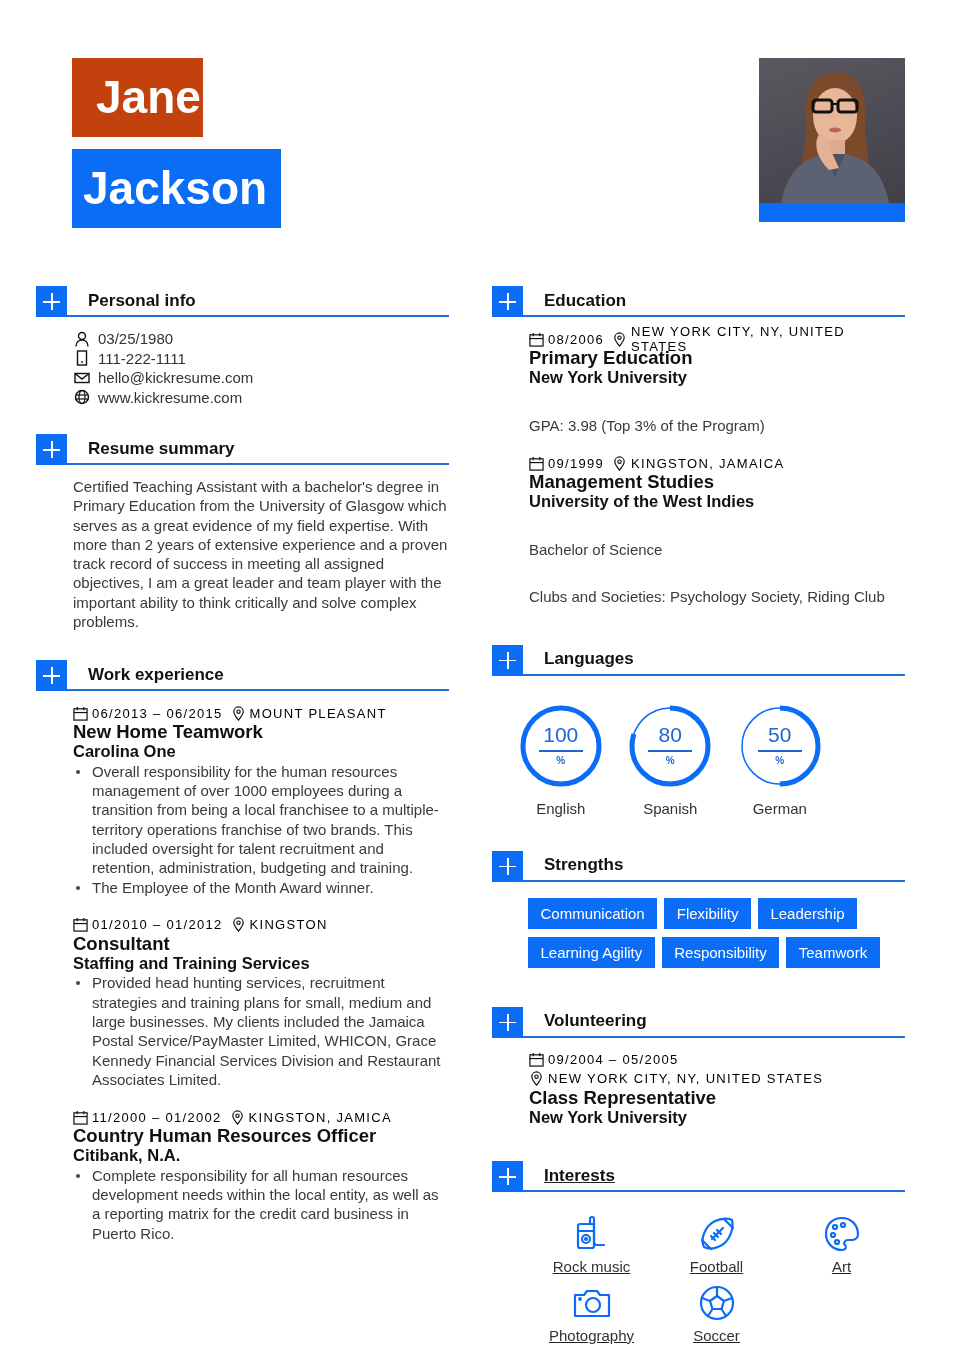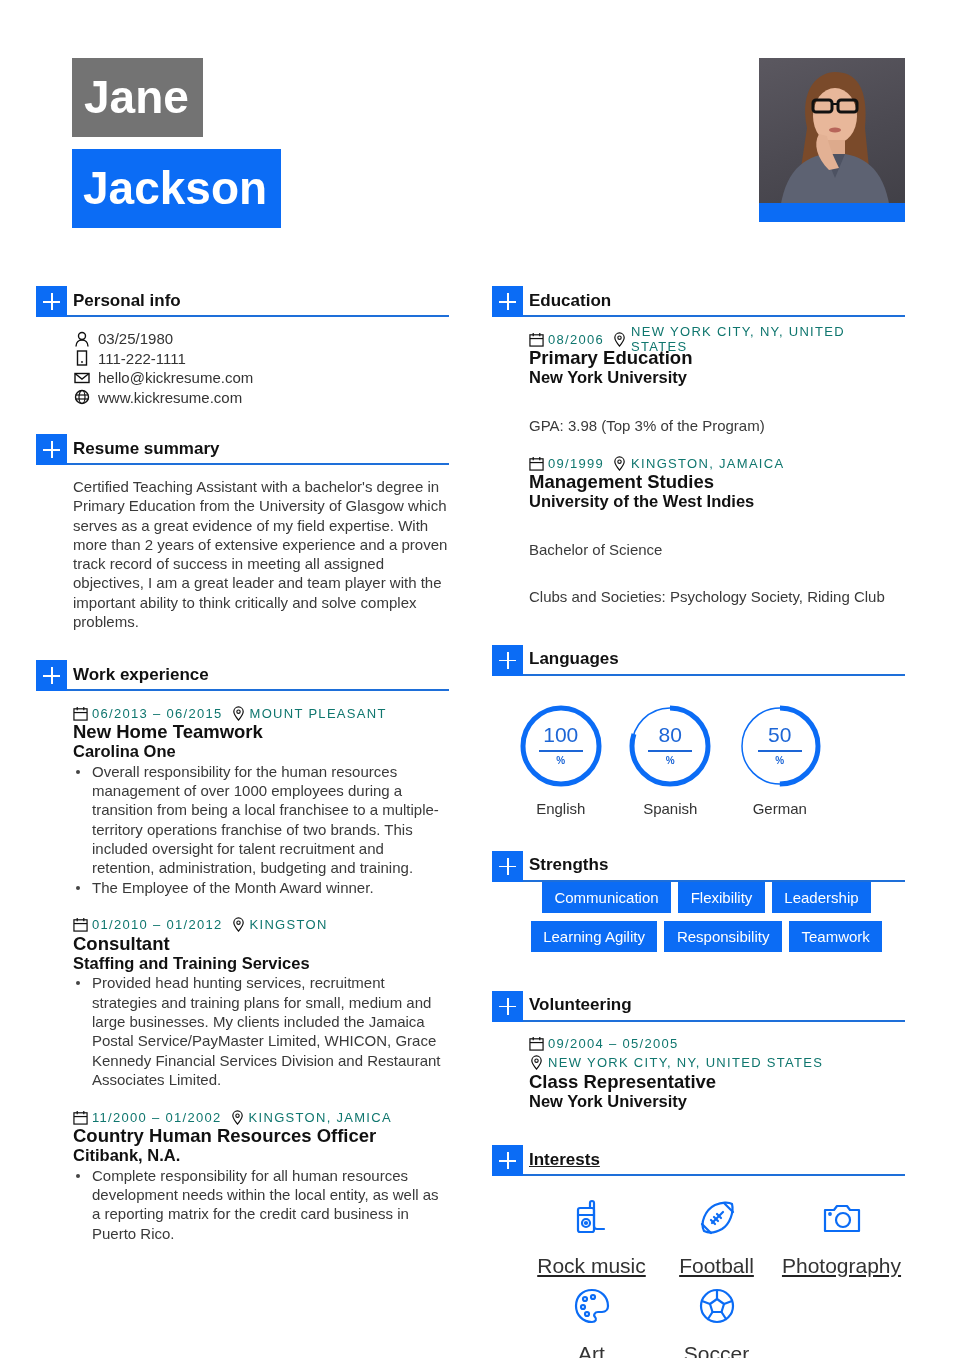--- a/index.html
+++ b/index.html
@@ -1,59 +1,59 @@
 <!DOCTYPE html>
 <html><head>
 <meta charset="utf-8">
 <style>
   * { box-sizing: border-box; margin: 0; padding: 0; }
   html, body { width: 960px; height: 1358px; background: #ffffff; }
   body { font-family: "Liberation Sans", sans-serif; color: #222; position: relative; overflow: hidden; }
   .name-box { position: absolute; left: 72px; background: #0d6efd; color: #fff; font-weight: bold; font-family: "Liberation Sans", sans-serif; }
-  .name-first { top: 58px; height: 79px; width: 131px; font-size: 46px; line-height: 79px; padding-left: 12px; background:#737373; }
+  .name-first { top: 58px; height: 79px; width: 131px; font-size: 46px; line-height: 79px; padding-left: 24px; background:#c2410c; }
   .name-last { top: 149px; height: 79px; width: 209px; font-size: 46px; line-height: 79px; padding-left: 11px; background:#0b6cf5; }
   .photo { position: absolute; left: 759px; top: 58px; width: 146px; height: 164px; background: linear-gradient(160deg,#5b5860 0%,#4c4a52 50%,#3f3e45 100%); overflow: hidden; }
   .photo-bar { position: absolute; left: 0; bottom: 0; width: 100%; height: 19px; background: #0b6cf5; }
   .col { position: absolute; }
   .col-left { left: 36px; top: 286px; width: 413px; }
   .col-right { left: 492px; top: 286px; width: 413px; }
   .sec-head { position: relative; height: 31px; border-bottom: 2px solid #1e6fd9; display: flex; align-items: center; }
   .plus-box { width: 31px; height: 31px; background: #0b6cf5; position: relative; flex: none; margin-bottom: -2px; }
   .plus-box::before, .plus-box::after { content: ""; position: absolute; background: #fff; }
   .plus-box::before { left: 7px; top: 15px; width: 17px; height: 1.5px; }
   .plus-box::after { left: 15px; top: 7px; width: 1.5px; height: 17px; }
-  .sec-title { font-size: 17px; font-weight: bold; color: #111; margin-left: 6px; }
+  .sec-title { font-size: 17px; font-weight: bold; color: #111; margin-left: 21px; }
   .sec-body { padding-left: 37px; }
   .pi-row { display: flex; align-items: center; font-size: 15px; color: #333; height: 19.5px; }
   .pi-icon { width: 18px; height: 16px; margin-right: 7px; display: inline-flex; align-items: center; justify-content: center; }
   .pi-icon svg { width: 16px; height: 16px; }
   .para { font-size: 15px; color: #3a3a3a; line-height: 19.3px; }
-  .meta { font-size: 13px; letter-spacing: 1.3px; color: #0f766e; display: flex; align-items: center; height: 18px; }
+  .meta { font-size: 13px; letter-spacing: 1.3px; color: #000000; display: flex; align-items: center; height: 18px; }
   .meta svg { width: 15px; height: 15px; margin-right: 4px; flex: none; }
   .meta .pin { margin-left: 8px; }
   .role { font-size: 18.5px; font-weight: bold; color: #111; line-height: 20px; }
   .org { font-size: 16.5px; font-weight: bold; color: #111; line-height: 19.5px; }
   .sub { font-size: 15px; color: #3a3a3a; line-height: 19.5px; margin-top: 28px; }
   ul.bullets { list-style: none; }
   ul.bullets li { position: relative; padding-left: 19px; font-size: 15px; color: #3a3a3a; line-height: 19.3px; }
   ul.bullets li::before { content: ""; position: absolute; left: 3px; top: 8px; width: 4px; height: 4px; border-radius: 50%; background: #444; }
   .lang-row { display: flex; padding-left: 14px; margin-top: 28px; }
   .lang { width: 109.5px; text-align: center; }
   .ring { position: relative; width: 84px; height: 84px; margin: 0 auto; }
   .ring svg { position: absolute; left: 0; top: 0; }
   .ring-val { position: absolute; left: 0; width: 100%; top: 19px; text-align: center; font-size: 21px; color: #1d66d6; }
   .ring-line { position: absolute; left: 20px; width: 44px; top: 46px; height: 2px; background: #1d66d6; }
   .ring-pct { position: absolute; left: 0; width: 100%; top: 51px; text-align: center; font-size: 10px; color: #1d66d6; font-weight: bold; }
   .lang-name { font-size: 15px; color: #333; margin-top: 12px; }
-  .tags { display: flex; flex-wrap: wrap; padding-left: 36px; width: 400px; justify-content: center; }
+  .tags { display: flex; flex-wrap: wrap; padding-left: 36px; margin-top: 16px; width: 400px; }
   .tag { background: #0b6cf5; color: #fff; font-size: 15px; height: 31px; line-height: 31px; padding: 0 12.5px; margin: 0 7px 8px 0; }
   .interests { display: grid; grid-template-columns: 125px 125px 125px; padding-left: 37px; margin-top: 22px; row-gap: 8px; }
   .interest { text-align: center; }
   .interest svg { width: 40px; height: 40px; }
-  .interest-name { font-size: 21px; color: #333; margin-top: 12px; }
+  .interest-name { font-size: 15px; color: #333; margin-top: 0; }
 </style>
 </head>
 <body>
 
 <div class="name-box name-first">Jane</div>
 <div class="name-box name-last">Jackson</div>
 
 <div class="photo" title="Profile photo of Jane Jackson">
   <svg width="146" height="164" viewBox="0 0 146 164">
 
@@ -371,35 +371,35 @@
           <line x1="27" y1="5" x2="36" y2="14"></line>
           <line x1="15" y1="25" x2="26" y2="14"></line>
           <line x1="17" y1="19" x2="21" y2="23"></line>
           <line x1="20" y1="16" x2="24" y2="20"></line>
           <line x1="14" y1="22" x2="18" y2="26"></line>
         </svg>
         <div class="interest-name">Football</div>
       </div>
       <div class="interest">
         <svg viewBox="0 0 40 40" fill="none" stroke="#0b6cf5" stroke-width="2.2" stroke-linecap="round" stroke-linejoin="round">
-          <path d="M3 12 H12 L15 8 H25 L28 12 H37 V33 H3 Z"></path>
-          <circle cx="21" cy="22" r="7"></circle>
-          <circle cx="8" cy="16" r="0.8" fill="#0b6cf5"></circle>
-        </svg>
-        <div class="interest-name">Photography</div>
-      </div>
-      <div class="interest">
-        <svg viewBox="0 0 40 40" fill="none" stroke="#0b6cf5" stroke-width="2.2" stroke-linecap="round" stroke-linejoin="round">
           <path d="M20 4 C10 4 4 11 4 20 C4 29 11 36 20 36 C24 36 25 33 23 31 C21 29 23 26 26 26 H30 C34 26 36 23 36 20 C36 11 29 4 20 4 Z"></path>
           <circle cx="13" cy="13" r="2"></circle>
             <circle cx="21" cy="11" r="2"></circle>
             <circle cx="11" cy="21" r="2"></circle>
             <circle cx="15" cy="28" r="2"></circle>
         </svg>
         <div class="interest-name">Art</div>
+      </div>
+      <div class="interest">
+        <svg viewBox="0 0 40 40" fill="none" stroke="#0b6cf5" stroke-width="2.2" stroke-linecap="round" stroke-linejoin="round">
+          <path d="M3 12 H12 L15 8 H25 L28 12 H37 V33 H3 Z"></path>
+          <circle cx="21" cy="22" r="7"></circle>
+          <circle cx="8" cy="16" r="0.8" fill="#0b6cf5"></circle>
+        </svg>
+        <div class="interest-name">Photography</div>
       </div>
       <div class="interest">
         <svg viewBox="0 0 40 40" fill="none" stroke="#0b6cf5" stroke-width="2.2" stroke-linecap="round" stroke-linejoin="round">
           <circle cx="20" cy="20" r="16"></circle>
           <path d="M20 13 L27 18 L24.5 26 H15.5 L13 18 Z"></path>
           <line x1="20" y1="13" x2="20" y2="5"></line>
           <line x1="27" y1="18" x2="35" y2="15"></line>
           <line x1="24.5" y1="26" x2="29" y2="33"></line>
           <line x1="15.5" y1="26" x2="11" y2="33"></line>
           <line x1="13" y1="18" x2="5" y2="15"></line>

